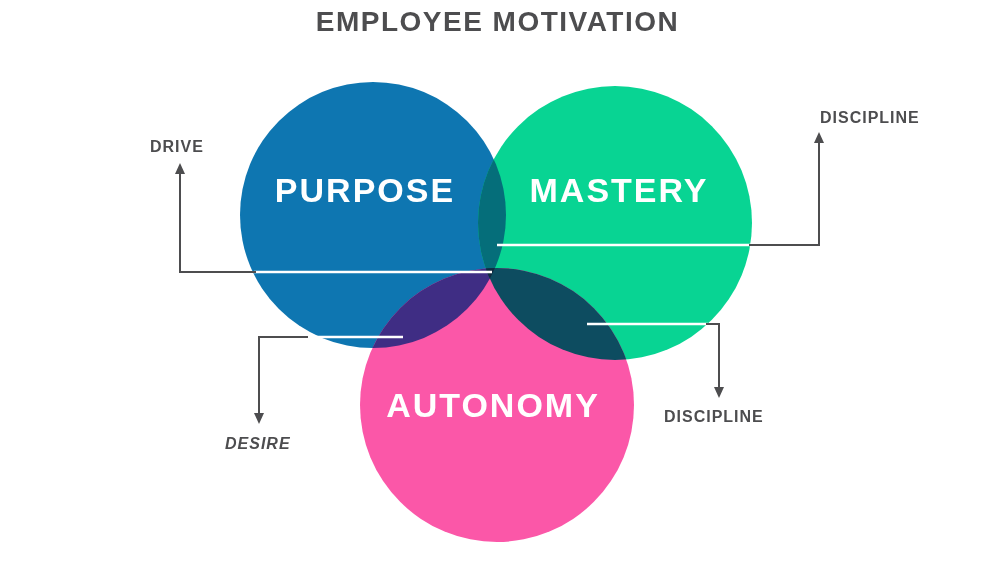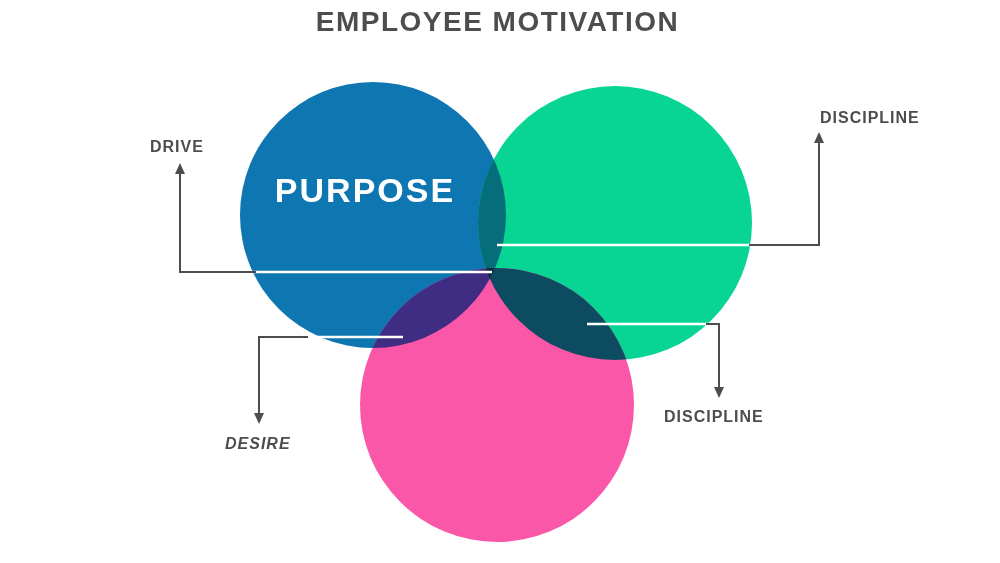--- a/index.html
+++ b/index.html
@@ -109,19 +109,21 @@
     </g>
 
     <g>
       <line x1="587" y1="324" x2="708" y2="324" stroke-width="2.5" stroke="#ffffff"></line>
       <polyline points="706,324 719,324 719,388" fill="none" stroke-width="2" stroke="#4d4d4f"></polyline>
       <polygon points="719,398 714,387 724,387" fill="#4d4d4f"></polygon>
     </g>
   </svg>
 
   <div class="circle-label" id="lbl-purpose">PURPOSE</div>
+  <div class="circle-label" id="lbl-mastery">MASTERY</div>
+  <div class="circle-label" id="lbl-autonomy">AUTONOMY</div>
 
   <div class="callout-label" id="lbl-drive">DRIVE</div>
   <div class="callout-label" id="lbl-discipline">DISCIPLINE</div>
   <div class="callout-label" id="lbl-desire">DESIRE</div>
   <div class="callout-label" id="lbl-dedication">DISCIPLINE</div>
 
 </div>
 
 </body></html>

